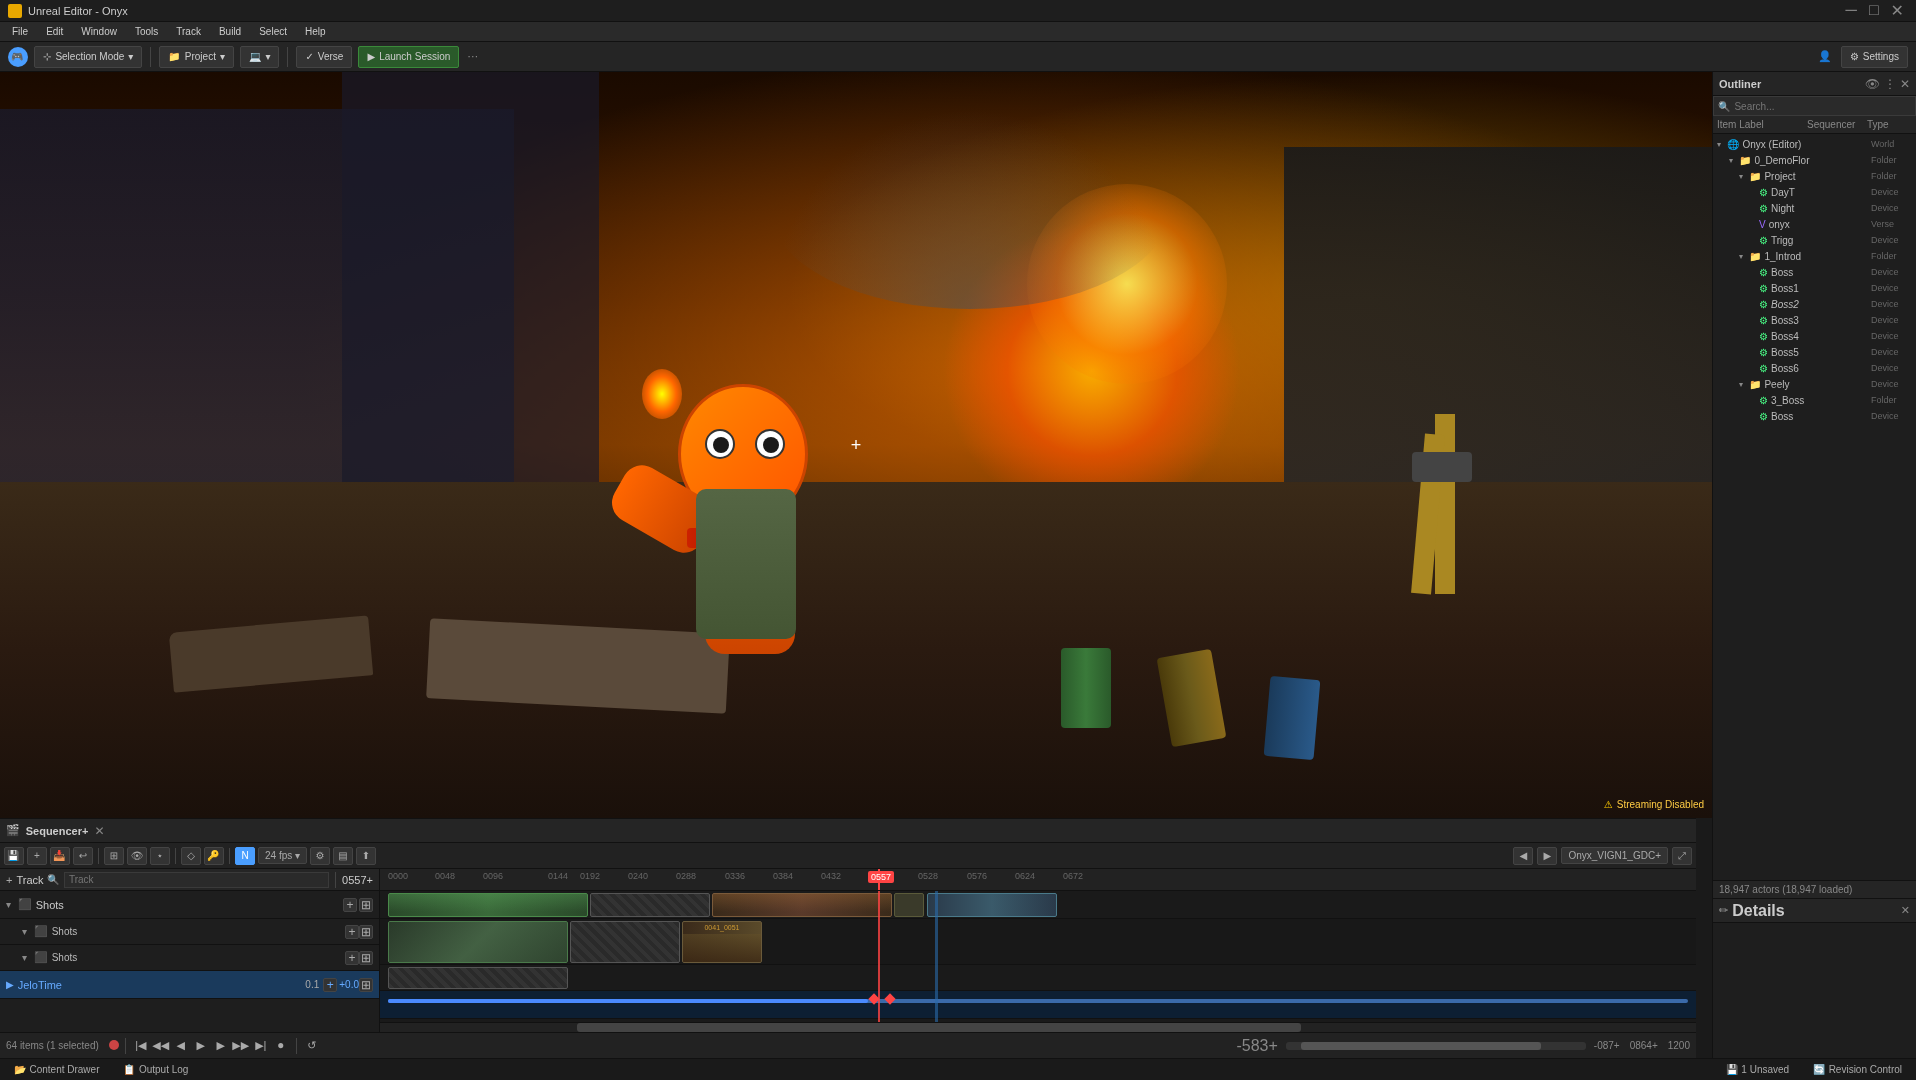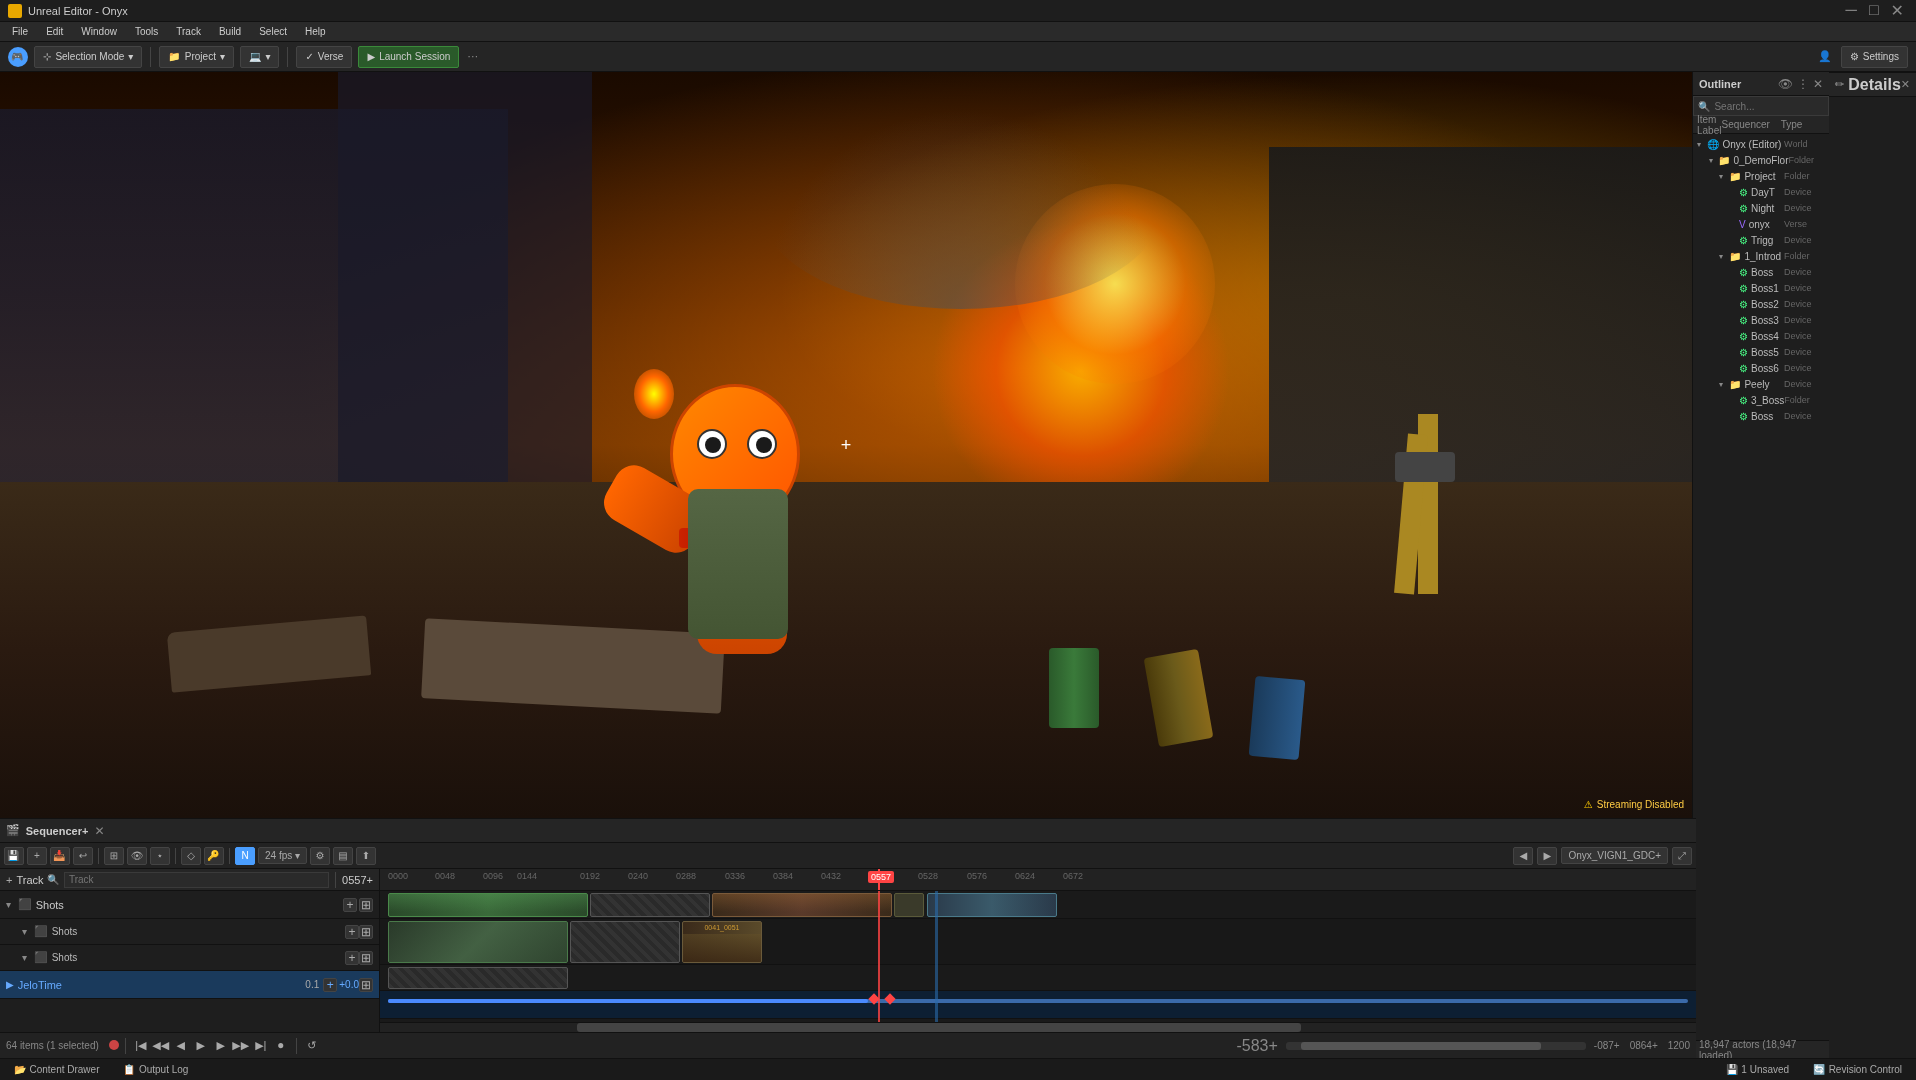--- a/index.html
+++ b/index.html
@@ -101,23 +101,24 @@
       position: absolute;
       top: 50%;
       left: 50%;
       color: #fff;
       font-size: 18px;
       transform: translate(-50%, -50%);
     }
 
     
     #right-panel {
-      width: 224px;
+      width: 204px;
       background: #1e1e1e;
       display: flex;
+      flex-direction: column;
       border-left: 1px solid #111;
     }
 
     
     #outliner {
       flex: 1;
       display: flex;
       flex-direction: column;
       overflow: hidden;
     }
@@ -668,21 +669,21 @@
         </div>
         <div class="tree-item" style="padding-left:36px;">
           <span class="expand-icon"></span>
           <span style="color:#4aff88;font-size:10px;margin-right:3px;">⚙</span>
           <span style="flex:1;">Boss1</span>
           <span style="width:45px;font-size:9px;color:#666;">Device</span>
         </div>
         <div class="tree-item" style="padding-left:36px;">
           <span class="expand-icon"></span>
           <span style="color:#4aff88;font-size:10px;margin-right:3px;">⚙</span>
-          <span style="flex:1;">Boss2</span>
+          <span style="flex:1;font-style:italic;">Boss2</span>
           <span style="width:45px;font-size:9px;color:#666;">Device</span>
         </div>
         <div class="tree-item" style="padding-left:36px;">
           <span class="expand-icon"></span>
           <span style="color:#4aff88;font-size:10px;margin-right:3px;">⚙</span>
           <span style="flex:1;">Boss3</span>
           <span style="width:45px;font-size:9px;color:#666;">Device</span>
         </div>
         <div class="tree-item" style="padding-left:36px;">
           <span class="expand-icon"></span>
@@ -824,21 +825,21 @@
 
     </div>
 
     <div id="timeline-panel" style="flex:1;background:#1a1a1a;overflow:hidden;position:relative;display:flex;flex-direction:column;">
 
       <div id="timeline-ruler" style="height:22px;background:#222;border-bottom:1px solid #111;position:relative;overflow:hidden;">
 
         <span class="ruler-label" style="left:8px;">0000</span>
         <span class="ruler-label" style="left:55px;">0048</span>
         <span class="ruler-label" style="left:103px;">0096</span>
-        <span class="ruler-label" style="left:137px;">0144</span>
+        <span class="ruler-label" style="left:168px;">0144</span>
         <span class="ruler-label" style="left:200px;">0192</span>
         <span class="ruler-label" style="left:248px;">0240</span>
         <span class="ruler-label" style="left:296px;">0288</span>
         <span class="ruler-label" style="left:345px;">0336</span>
         <span class="ruler-label" style="left:393px;">0384</span>
         <span class="ruler-label" style="left:441px;">0432</span>
         <span class="ruler-label" style="left:490px;">0480</span>
         <span class="ruler-label" style="left:538px;">0528</span>
         <span class="ruler-label" style="left:587px;">0576</span>
         <span class="ruler-label" style="left:635px;">0624</span>

